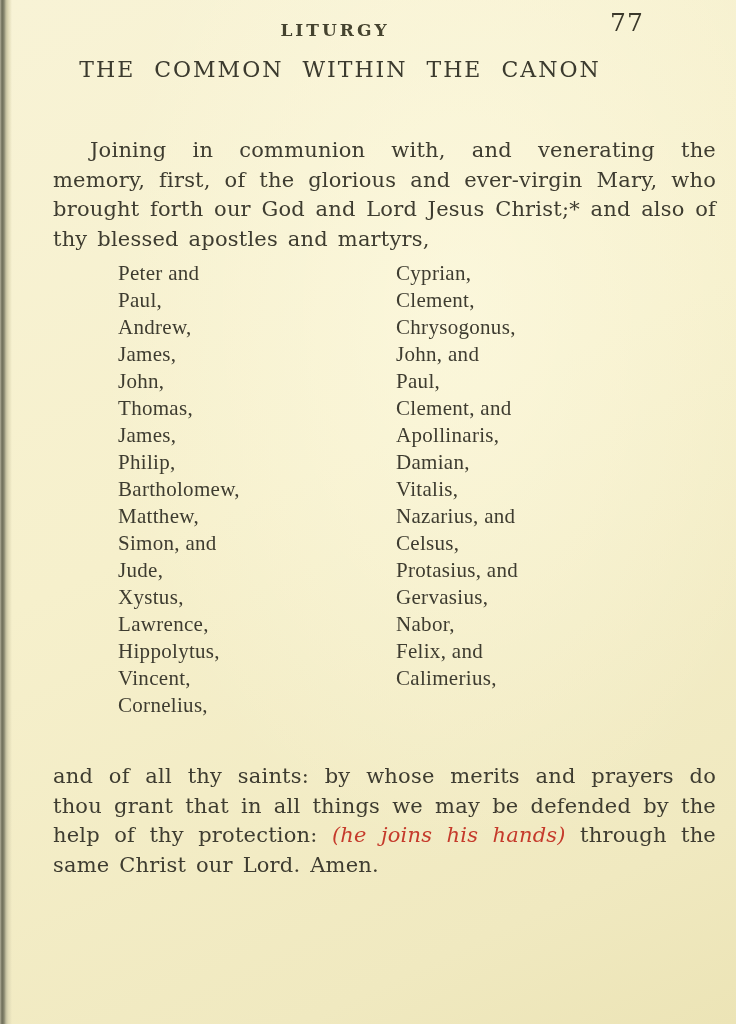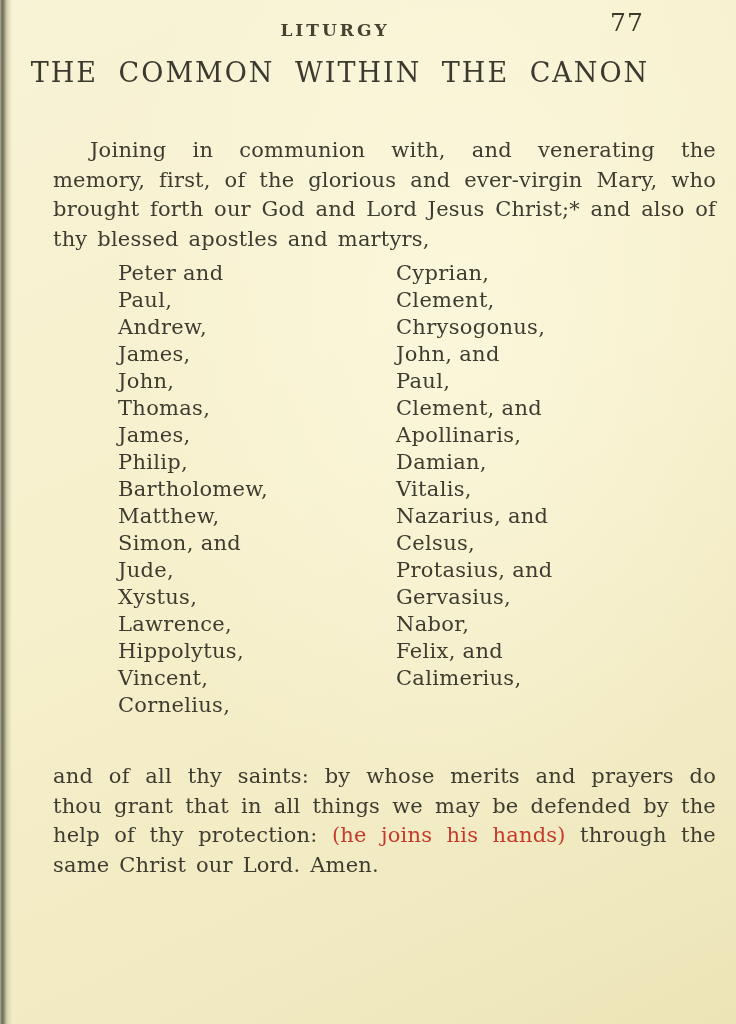--- a/index.html
+++ b/index.html
@@ -46,21 +46,21 @@
     letter-spacing: 1px;
     color: #3b392b;
   }
   .title {
     position: absolute;
     top: 57px;
     left: 0;
     width: 680px;
     margin: 0;
     text-align: center;
-    font-size: 27px;
+    font-size: 22px;
     font-weight: normal;
     letter-spacing: 2px;
     word-spacing: 10px;
     color: #3b3a2e;
   }
   .para {
     position: absolute;
     left: 37px;
     width: 663px;
     margin: 16px;
@@ -72,27 +72,29 @@
   }
   .para.intro {
     top: 120px;
     text-indent: 37px;
   }
   .para.closing {
     top: 746px;
   }
   .rubric {
     color: #c53a2b;
+    font-style: italic;
   }
   .names {
     position: absolute;
     top: 260px;
     left: 37px;
     width: 663px;
     display: flex;
+    font-family: Liberation Serif, serif;
   }
   .col-left {
     margin-left: 81px;
     width: 235px;
   }
   .col-right {
     flex: 1;
     margin-left: 43px;
   }
   .name {

